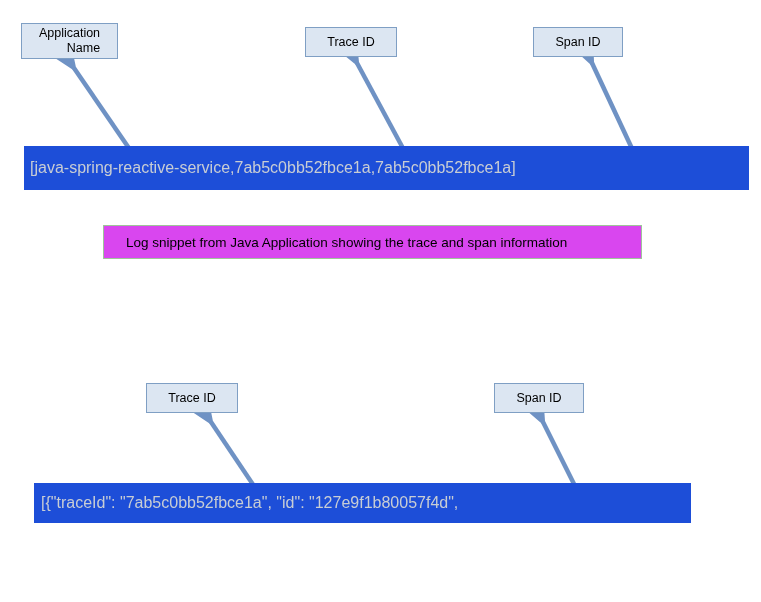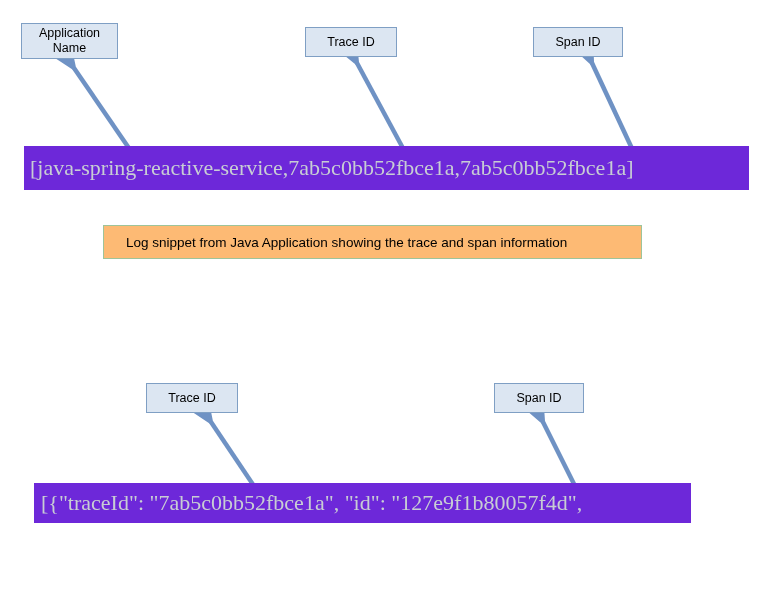--- a/index.html
+++ b/index.html
@@ -31,38 +31,38 @@
     text-align: center;
     display: flex;
     align-items: center;
     justify-content: center;
     padding: 2px 4px;
     z-index: 4;
   }
   .caption {
     position: absolute;
     box-sizing: border-box;
-    background: #fdba74;
+    background: #d946ef;
     border: 1px solid #9ec49a;
     color: #000000;
     font-size: 13.5px;
     line-height: 17px;
     display: flex;
     align-items: center;
     justify-content: flex-start;
     padding: 2px 12px 2px 22px;
     z-index: 4;
   }
   .logbar {
     position: absolute;
     box-sizing: border-box;
-    background: #6d28d9;
+    background: #1d4ed8;
     color: #c8cdd4;
-    font-family: Liberation Serif, serif;
-    font-size: 22px;
+    font-family: Liberation Sans, sans-serif;
+    font-size: 16px;
     letter-spacing: 0px;
     line-height: 1;
     display: flex;
     align-items: center;
     white-space: pre;
     z-index: 3;
     overflow: hidden;
   }
   .arrow-layer {
     position: absolute;
@@ -89,21 +89,21 @@
 
     <line x1="405" y1="152" x2="357" y2="63" stroke="#6f92c4" stroke-width="4.5" marker-end="url(#ah)"></line>
 
     <line x1="635" y1="155" x2="592" y2="63" stroke="#6f92c4" stroke-width="4.5" marker-end="url(#ah)"></line>
 
     <line x1="258" y1="492" x2="211" y2="422" stroke="#6f92c4" stroke-width="4.5" marker-end="url(#ah)"></line>
 
     <line x1="578" y1="492" x2="543" y2="422" stroke="#6f92c4" stroke-width="4.5" marker-end="url(#ah)"></line>
   </svg>
 
-  <div class="callout" style="left:21px; top:23px; width:97px; height:36px; white-space:pre-line;">Application
+  <div class="callout" style="left:21px; top:23px; width:97px; height:36px; white-space:pre-line;text-align:right;">Application
 Name</div>
 
   <div class="callout" style="left:305px; top:27px; width:92px; height:30px;">Trace ID</div>
 
   <div class="callout" style="left:533px; top:27px; width:90px; height:30px;">Span ID</div>
 
   <div class="logbar" style="left:24px; top:146px; width:725px; height:44px; padding-left:6px;">[java-spring-reactive-service,7ab5c0bb52fbce1a,7ab5c0bb52fbce1a]</div>
 
   <div class="caption" style="left:103px; top:225px; width:539px; height:34px;">Log snippet from Java Application showing the trace and span information</div>
 

